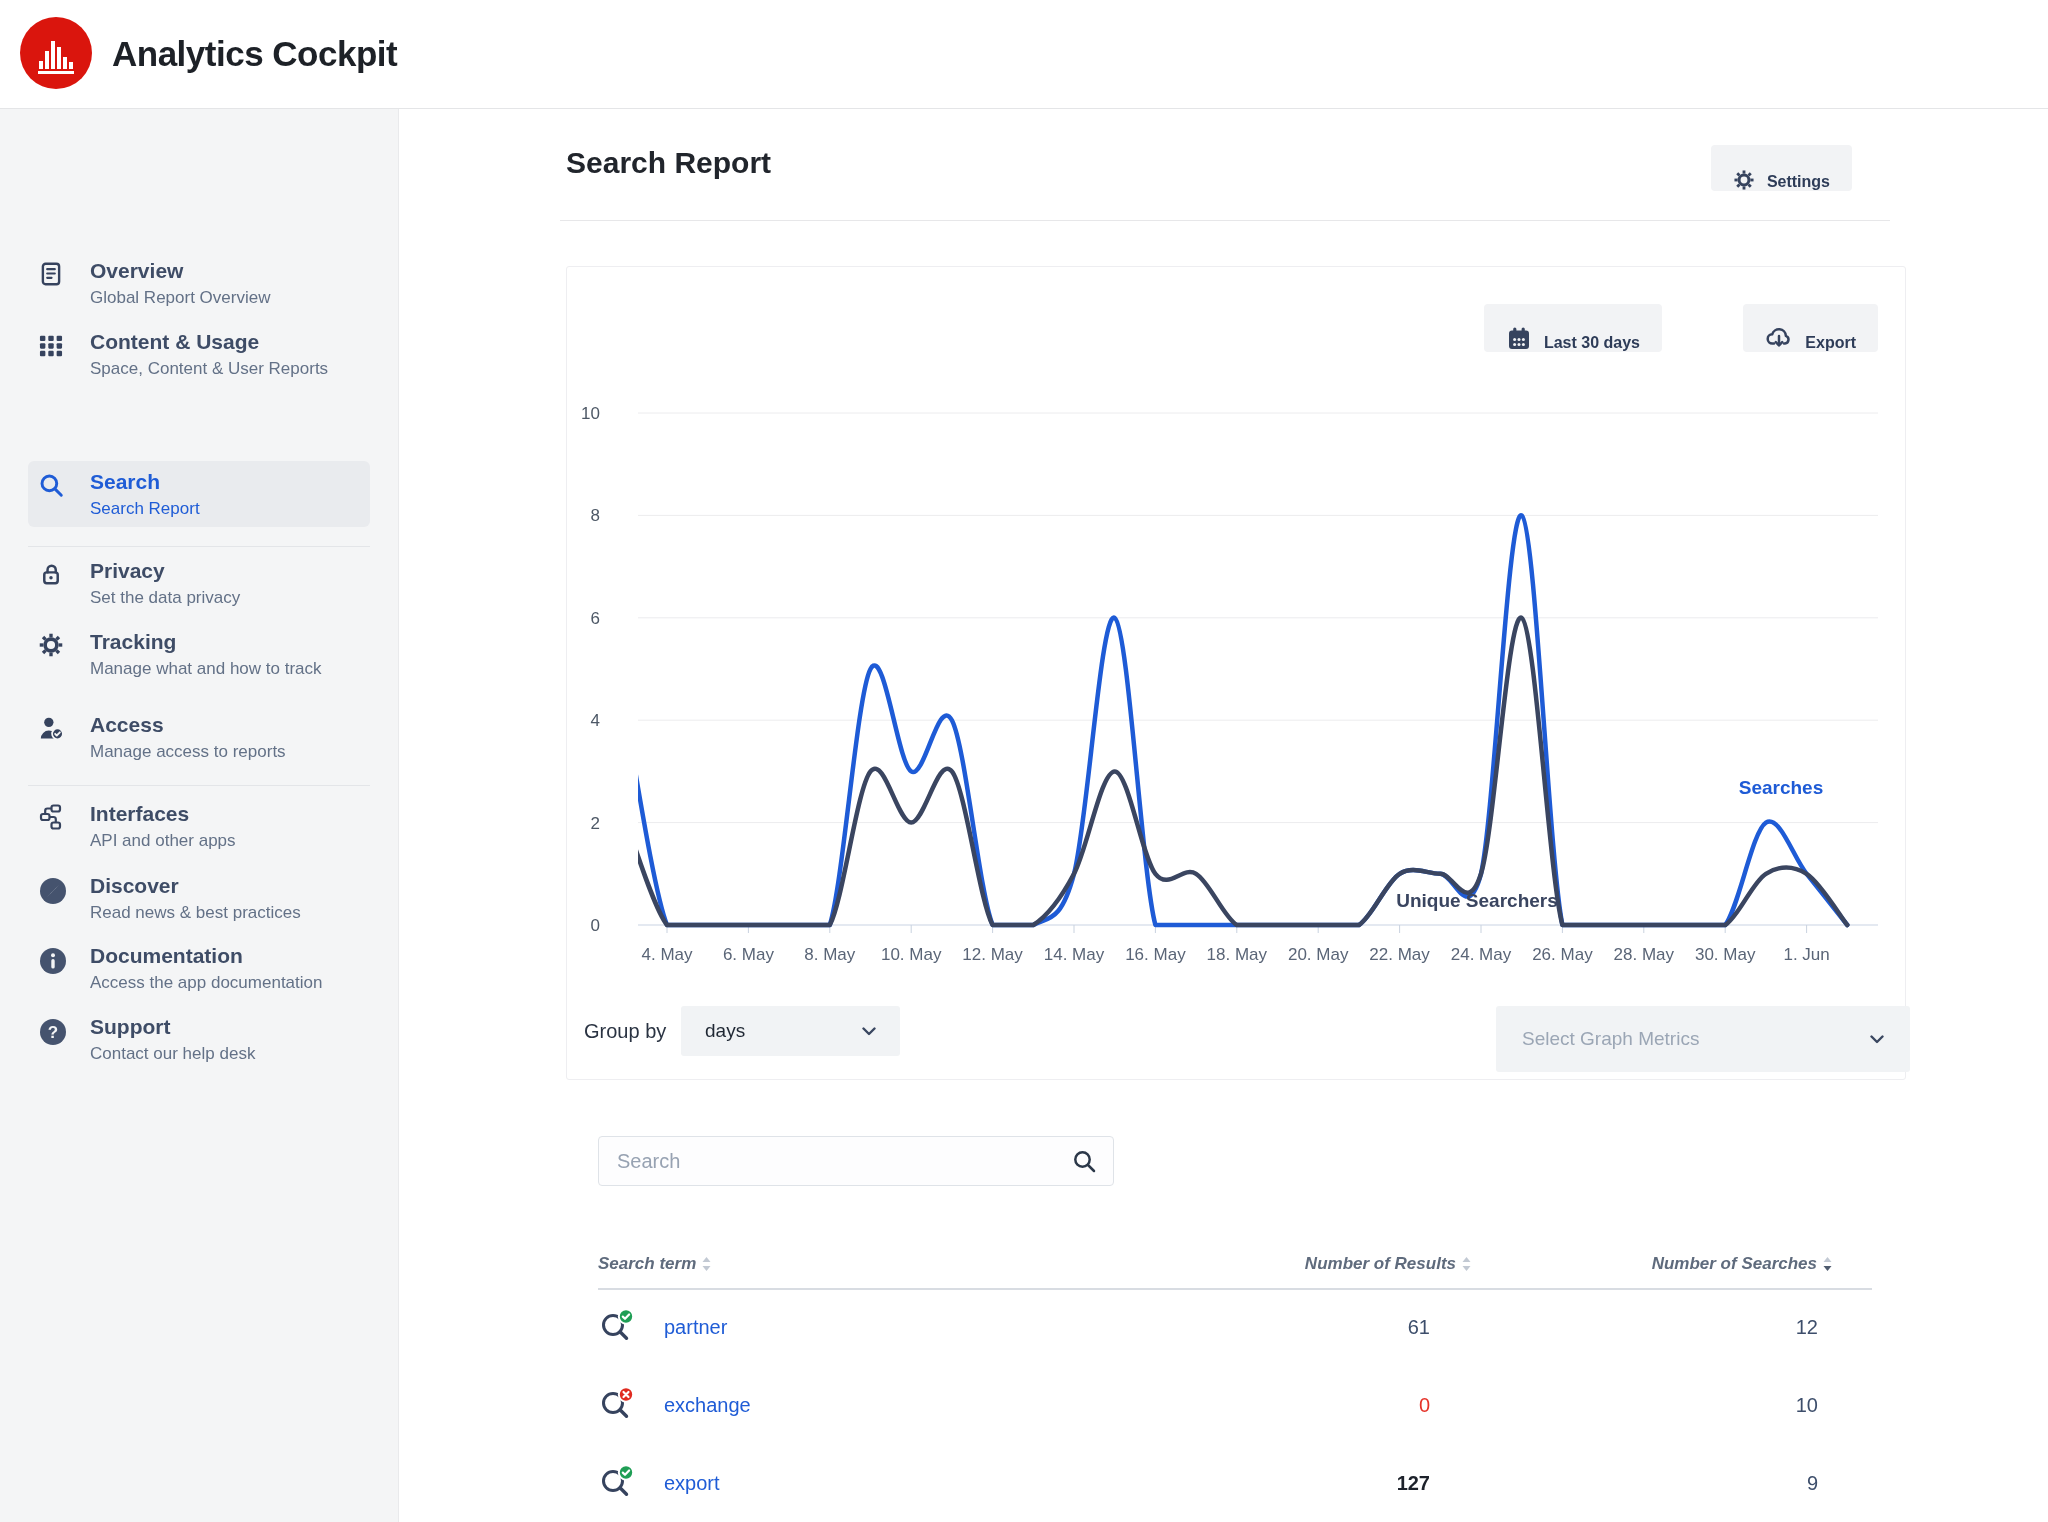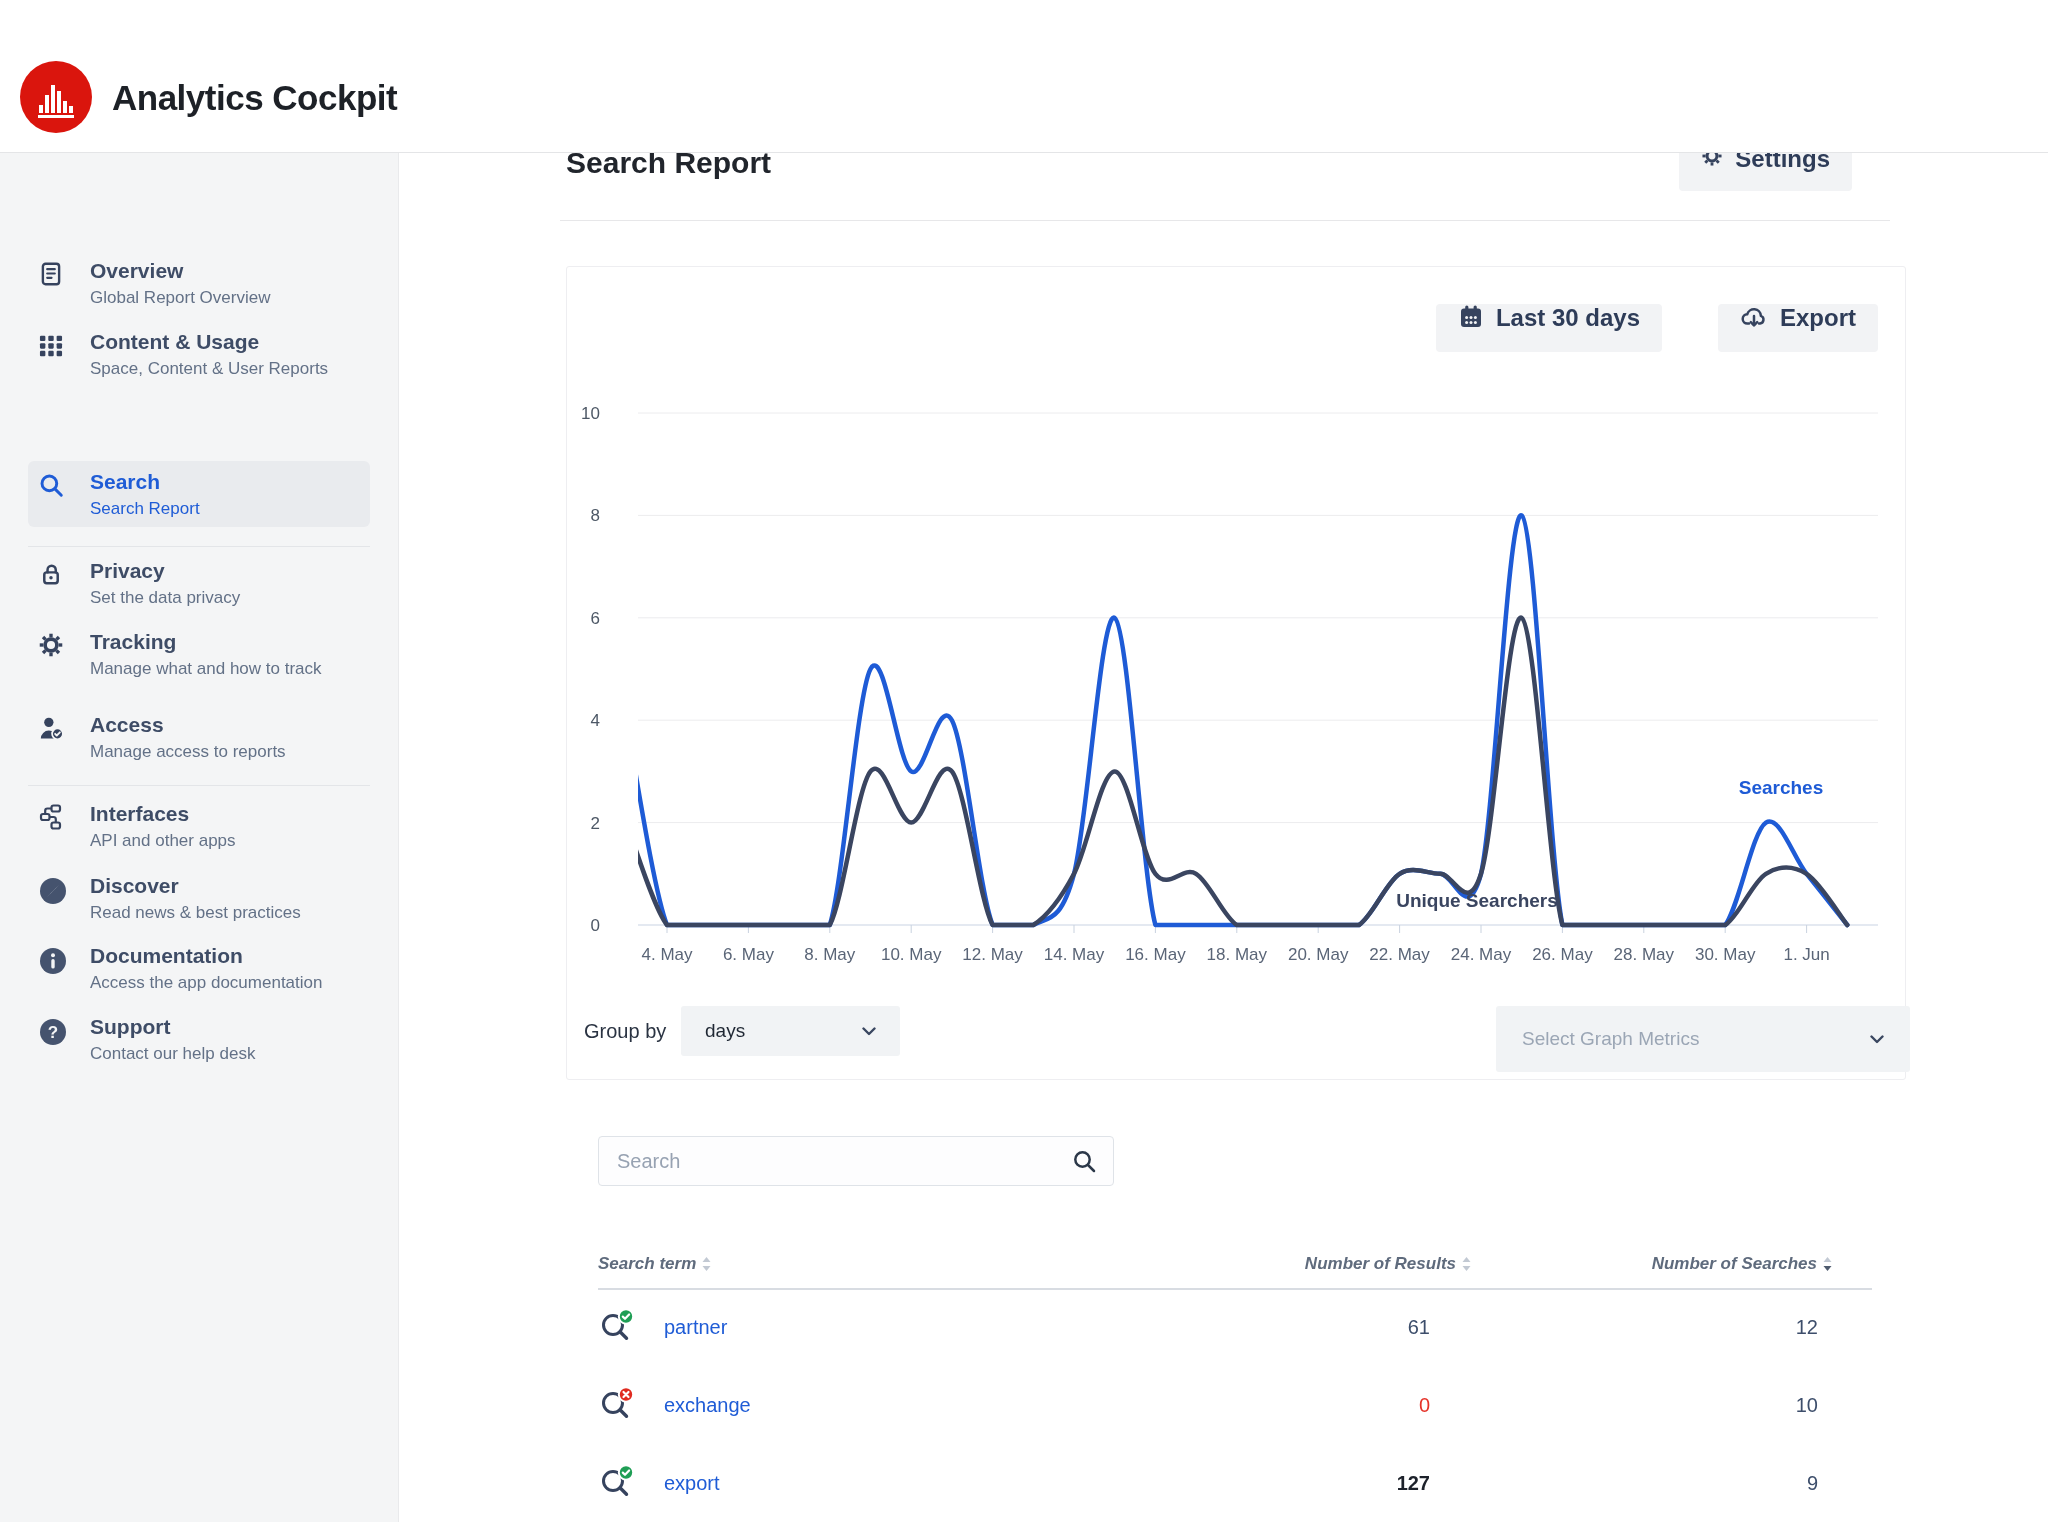--- a/index.html
+++ b/index.html
@@ -1,39 +1,39 @@
 <!DOCTYPE html>
 <html><head>
 <meta charset="utf-8">
 <style>
   html,body{margin:0;padding:0;background:#fff;}
   #app{position:relative;width:2048px;height:1522px;overflow:hidden;
        font-family:"Liberation Sans",sans-serif;background:#fff;color:#20242b;}
   
   .topbar{position:absolute;left:0;top:0;width:2048px;height:108px;background:#fff;
-          border-bottom:1px solid #e4e5e7;display:flex;align-items:center;z-index:5;margin-top:44px;}
+          border-bottom:1px solid #e4e5e7;display:flex;align-items:center;z-index:5;}
   .logo{position:absolute;left:20px;top:17px;width:72px;height:72px;border-radius:50%;
         background:#da150d;display:flex;align-items:center;justify-content:center;}
   .app-title{position:absolute;left:112px;top:0;height:108px;display:flex;align-items:center;
              font-size:35px;font-weight:700;letter-spacing:-0.5px;color:#1d2127;}
   
   .sidebar{position:absolute;left:0;top:108px;width:398px;bottom:0;background:#f4f5f6;
            border-right:1px solid #e9eaec;}
   .side-item{position:absolute;left:28px;width:342px;padding:8px 0;cursor:pointer;border-radius:6px;}
   .side-item .s-icon{position:absolute;left:10px;top:11px;width:30px;height:30px;}
   .side-item .s-txt{margin-left:62px;}
   .s-title{font-size:21px;font-weight:600;color:#3e4c66;line-height:26px;margin-bottom:3px;}
   .s-sub{font-size:17px;color:#637187;line-height:21px;}
   .side-item.active{background:#e9ebee;}
   .side-item.active .s-title,.side-item.active .s-sub{color:#1f5cd6;}
   .side-divider{position:absolute;left:28px;width:342px;height:1px;background:#e3e5e8;}
   
   .page-title{position:absolute;left:566px;top:146px;font-size:30px;font-weight:700;color:#21252c;}
-  .btn{display:flex;align-items:flex-start;gap:12px;background:#f2f3f5;border-radius:4px;
-       cursor:pointer;color:#2e3c58;font-size:24px;font-weight:600;border:none;
+  .btn{display:flex;align-items:flex-end;gap:12px;background:#f2f3f5;border-radius:4px;
+       cursor:pointer;color:#2e3c58;font-size:16px;font-weight:600;border:none;
        font-family:"Liberation Sans",sans-serif;}
   .settings-btn{position:absolute;right:196px;top:145px;height:46px;padding:0 22px;}
   .header-divider{position:absolute;left:560px;top:220px;width:1330px;height:1px;background:#e7e7e9;}
   
   .chart-card{position:absolute;left:566px;top:266px;width:1338px;height:812px;
               border:1px solid #eeeef1;border-radius:3px;background:#fff;}
   .range-btn{position:absolute;right:386px;top:304px;height:48px;padding:0 22px;}
   .export-btn{position:absolute;right:170px;top:304px;height:48px;padding:0 22px;}
   .chart-wrap{position:absolute;left:560px;top:395px;width:1370px;height:600px;}
   svg text{font-family:"Liberation Sans",sans-serif;}

